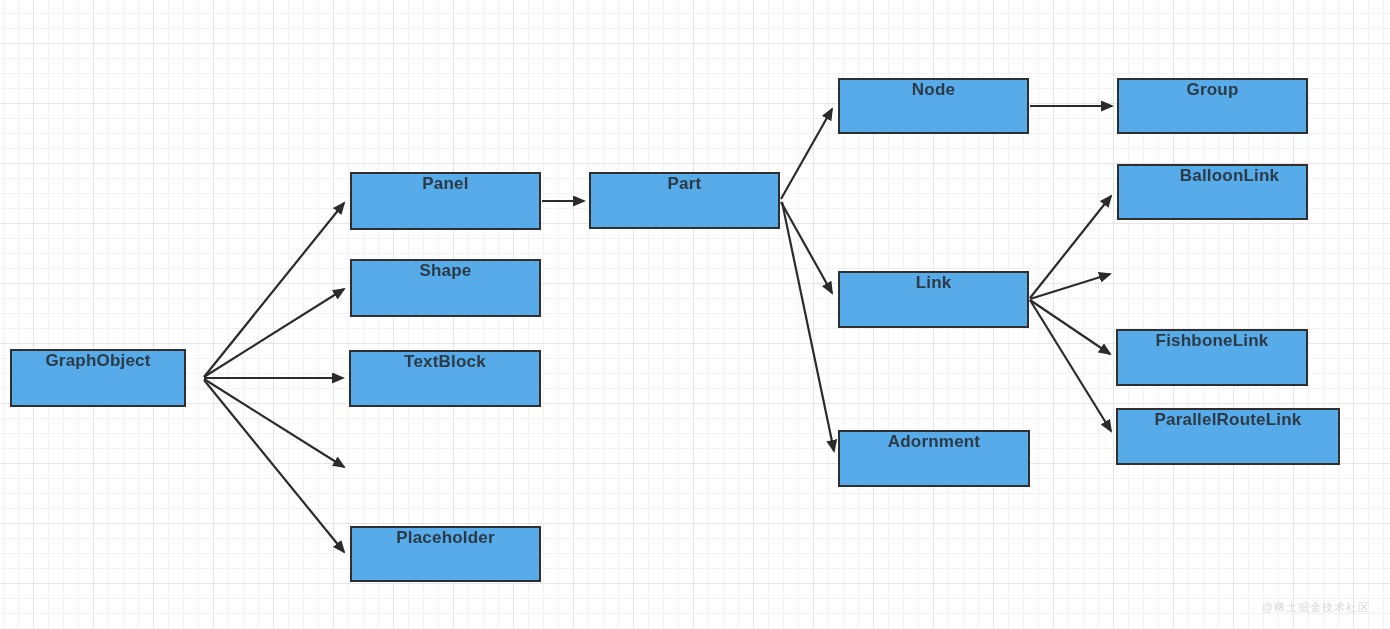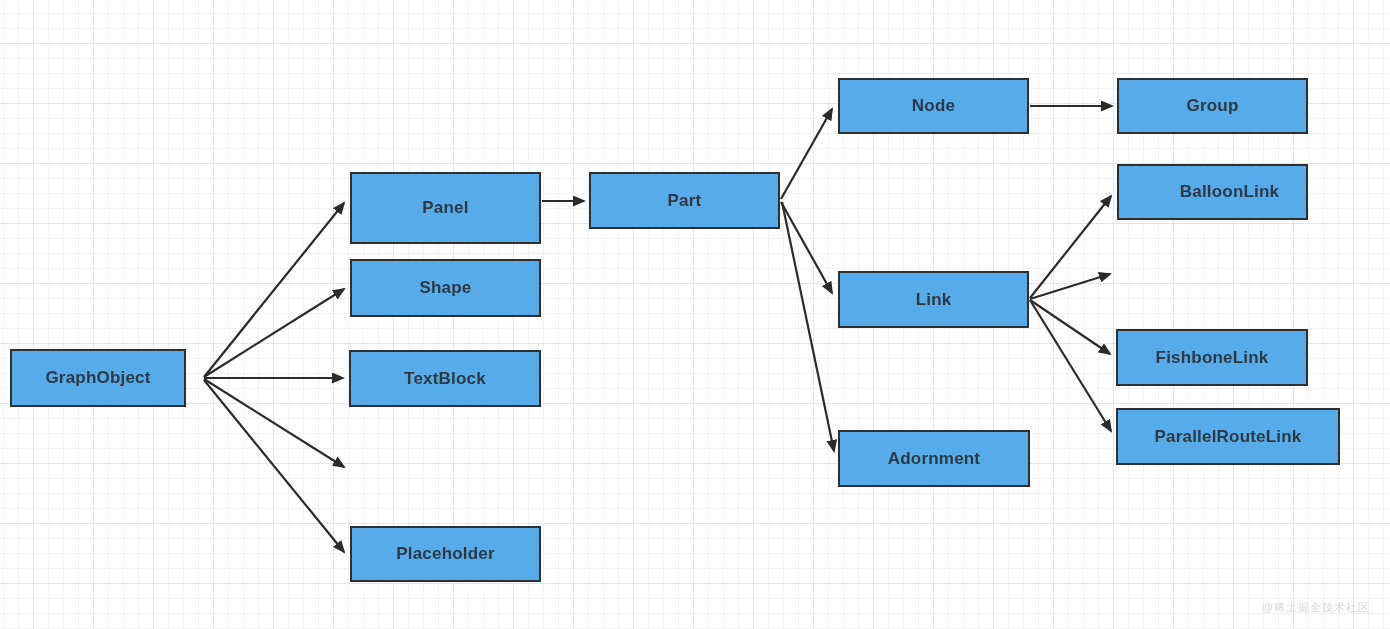--- a/index.html
+++ b/index.html
@@ -40,21 +40,20 @@
     stroke-width: 2.2;
     fill: none;
   }
   .arrowfill { fill: var(--edge-color); }
   .node {
     position: absolute;
     z-index: 2;
     background: var(--node-fill);
     border: 2.5px solid var(--node-border);
     display: flex;
-    align-items: center;
     justify-content: center;
     cursor: default;
   }
   .node-label {
     font-weight: bold;
     font-size: 17px;
     letter-spacing: 0.2px;
     color: var(--node-text);
     white-space: nowrap;
   }
@@ -92,21 +91,21 @@
     <line class="edge" x1="1030" y1="106" x2="1112" y2="106" marker-end="url(#arrowhead)"></line>
     <line class="edge" x1="1030" y1="298" x2="1111" y2="196" marker-end="url(#arrowhead)"></line>
     <line class="edge" x1="1030" y1="299" x2="1110" y2="274" marker-end="url(#arrowhead)"></line>
     <line class="edge" x1="1030" y1="300" x2="1110" y2="354" marker-end="url(#arrowhead)"></line>
     <line class="edge" x1="1030" y1="300" x2="1111" y2="431" marker-end="url(#arrowhead)"></line>
   </svg>
 
   <div class="node" style="left:10px;  top:349px; width:176px; height:58px;">
     <span class="node-label">GraphObject</span>
   </div>
-  <div class="node" style="left:350px; top:172px; width:191px; height:72px;">
+  <div class="node" style="left:350px; top:172px; width:191px; height:58px;">
     <span class="node-label">Panel</span>
   </div>
   <div class="node" style="left:350px; top:259px; width:191px; height:58px;">
     <span class="node-label">Shape</span>
   </div>
   <div class="node" style="left:349px; top:350px; width:192px; height:57px;">
     <span class="node-label">TextBlock</span>
   </div>
   <div class="node" style="left:350px; top:526px; width:191px; height:56px;">
     <span class="node-label">Placeholder</span>

